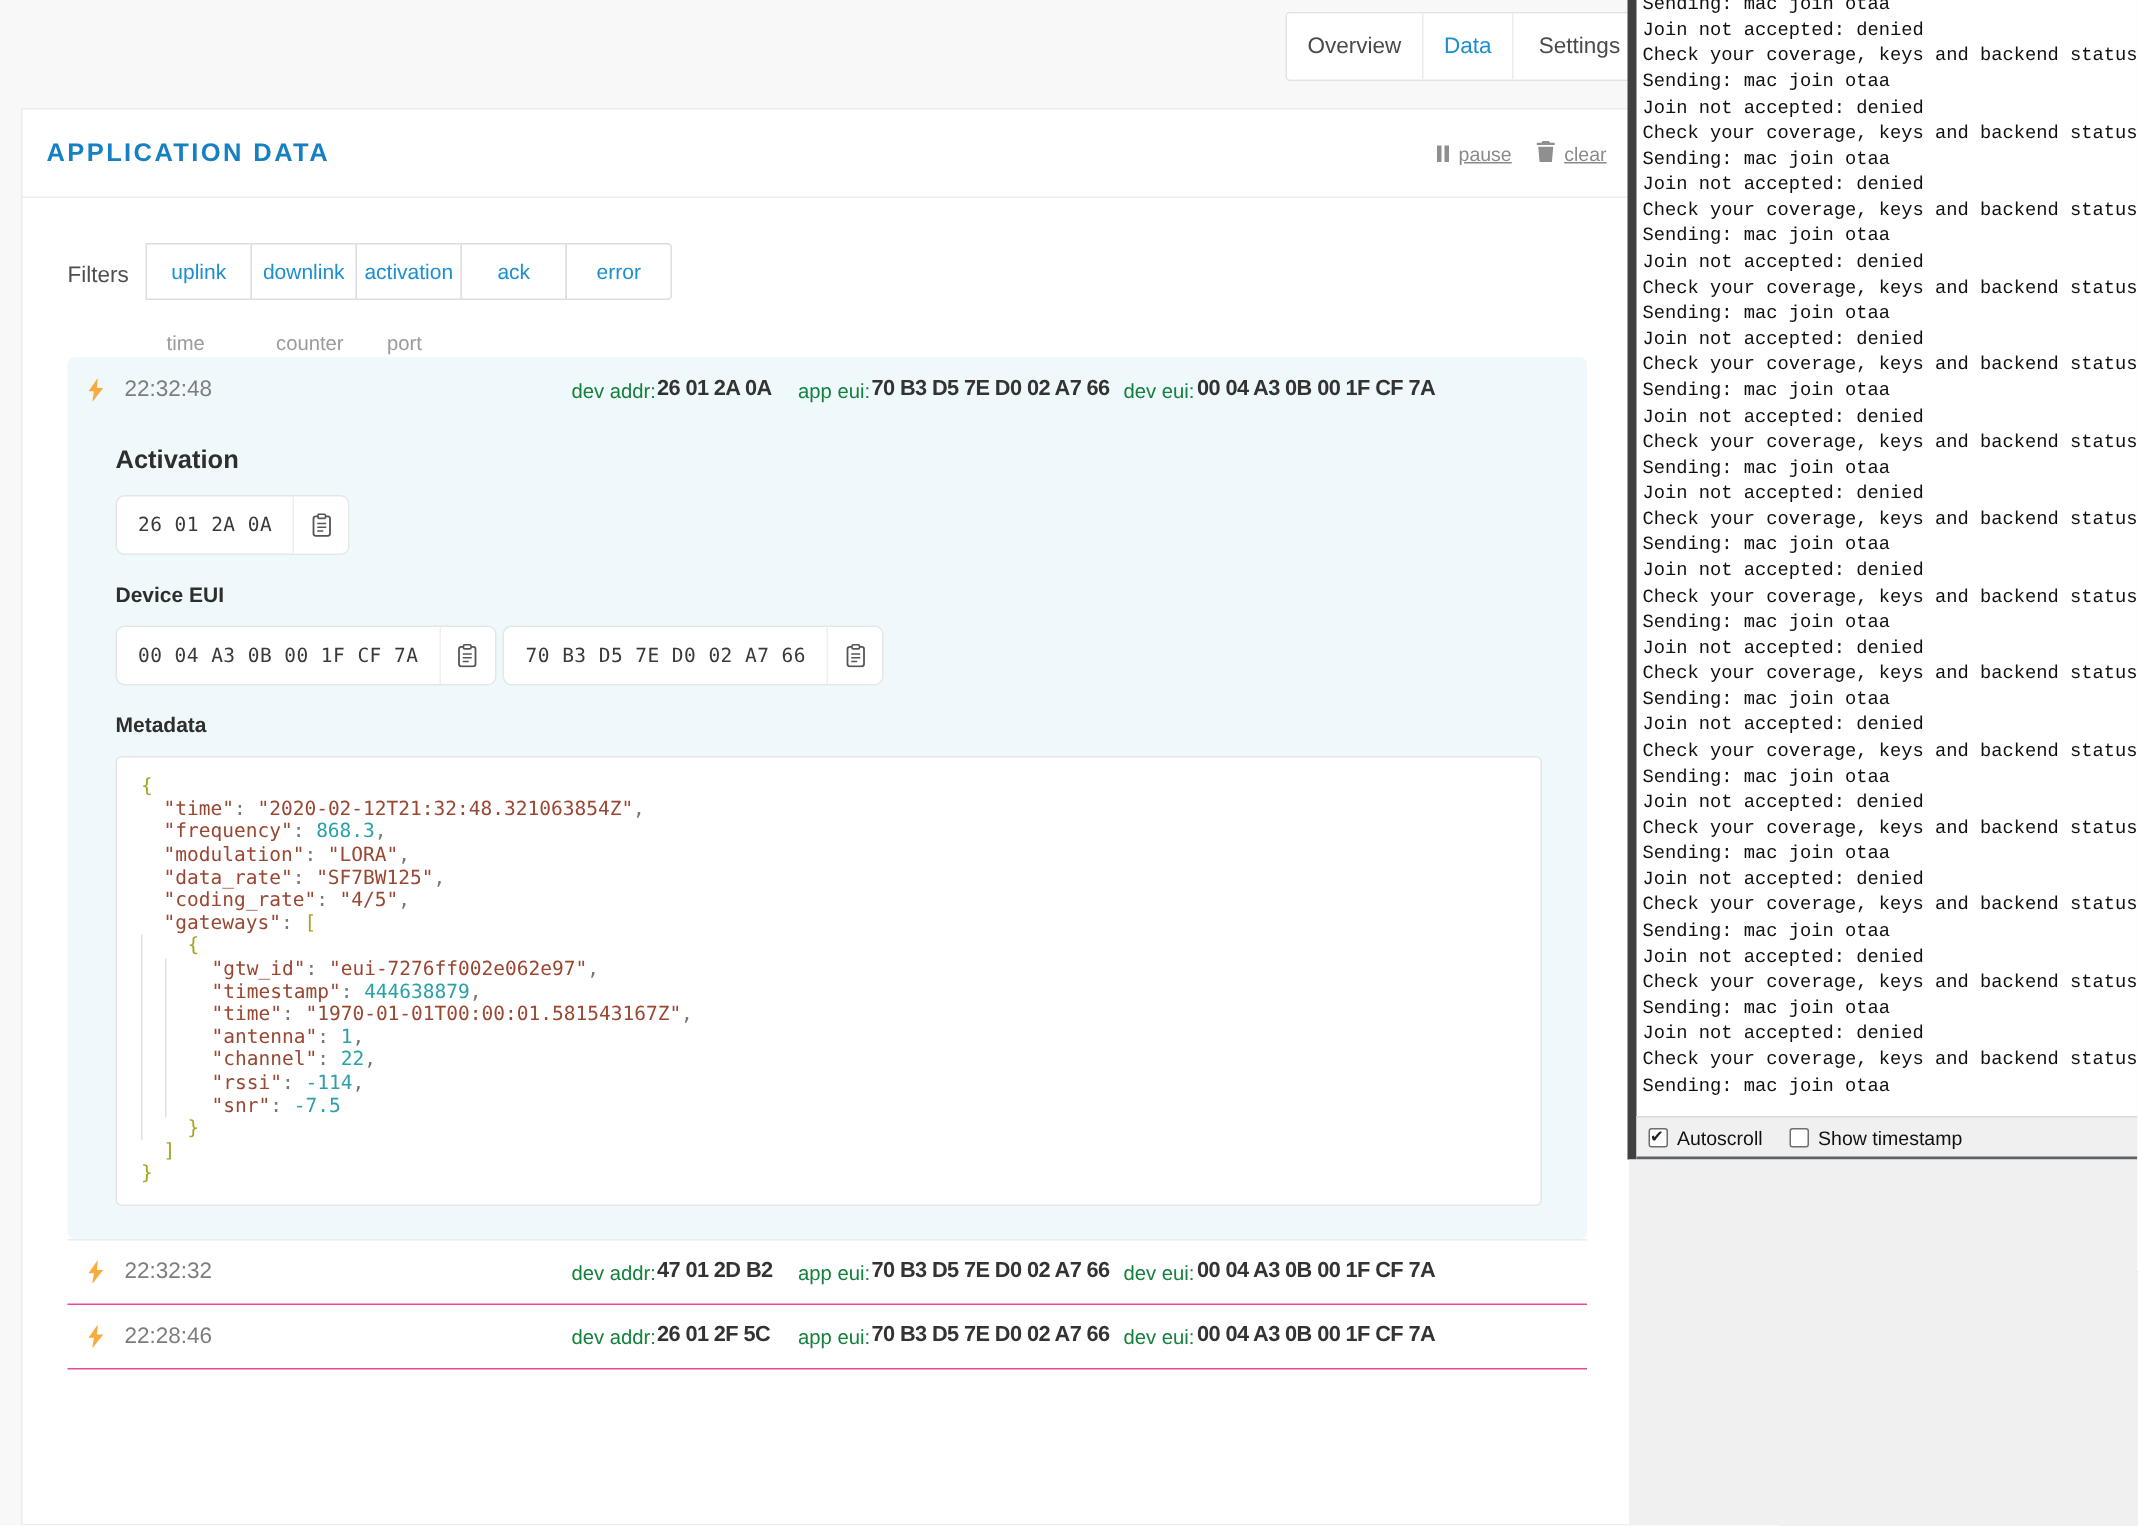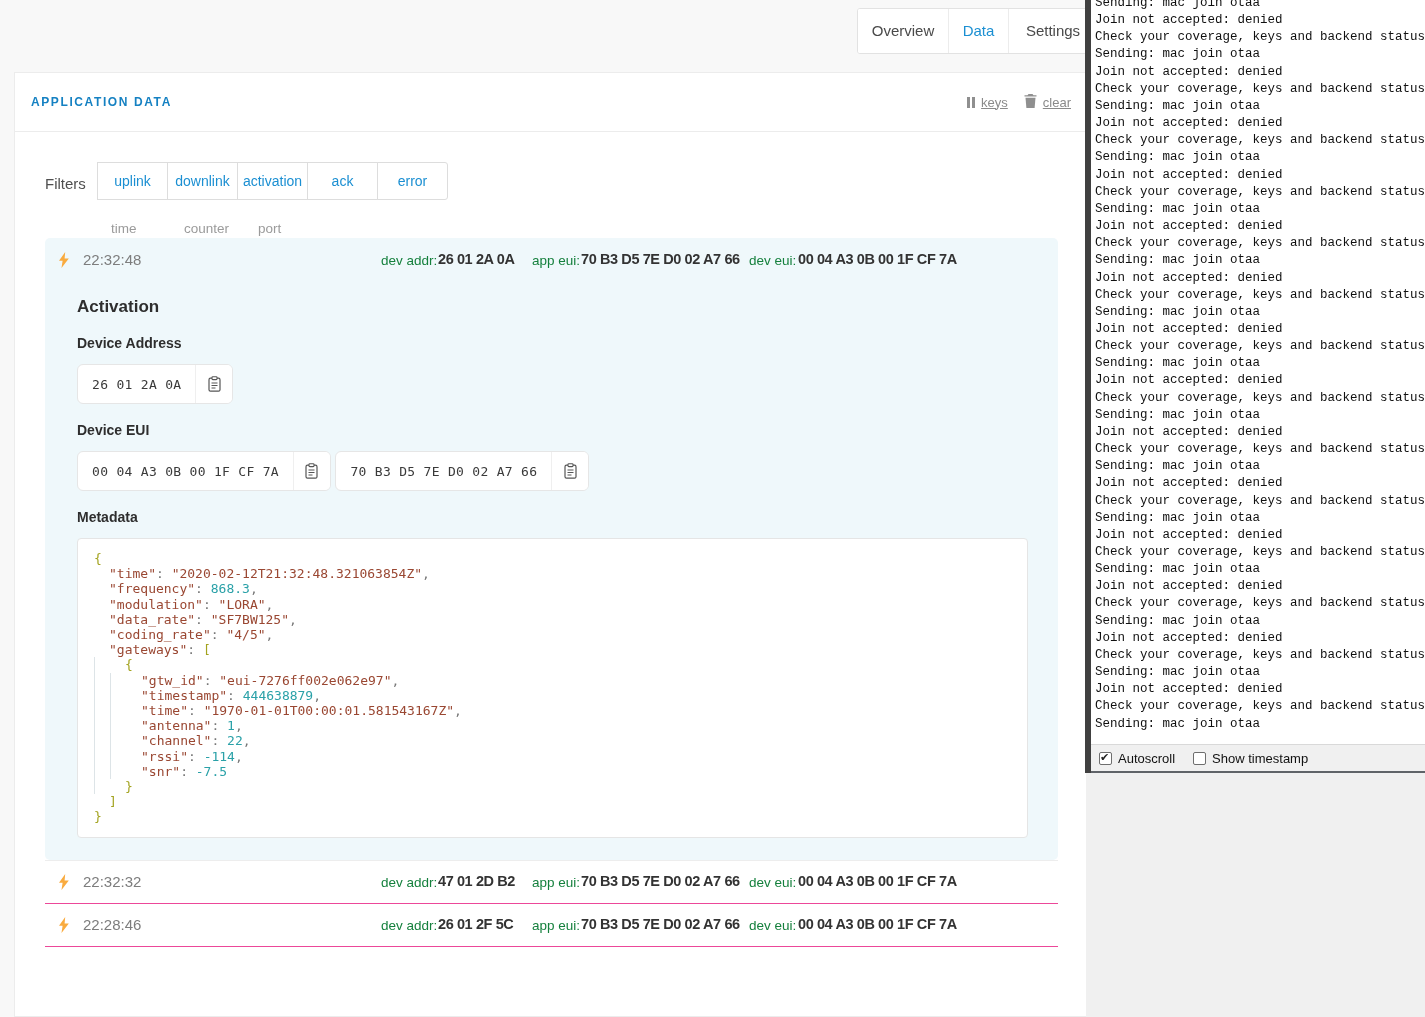--- a/index.html
+++ b/index.html
@@ -12,21 +12,21 @@
   .tab{height:44px;line-height:44px;text-align:center;font-size:15px;color:#4a4a4a;
        background:#fff;cursor:pointer;}
   .tab + .tab{border-left:1px solid #ececec;}
   .tab.t0{width:90px}.tab.t1{width:59px}.tab.t2{width:88px}
   .tab.active{color:#1b8fd2;}
 
   .card{position:absolute;left:14px;top:72px;width:1074px;height:945px;background:#fff;
         border:1px solid #ececec;box-sizing:border-box;}
   .card-header{height:59px;display:flex;align-items:center;padding:0 16px;
                border-bottom:1px solid #ececec;box-sizing:border-box;}
-  .app-title{font-size:12px;font-weight:bold;color:#1581c2;letter-spacing:1.6px;}
+  .app-title{font-size:17px;font-weight:bold;color:#1581c2;letter-spacing:1.6px;}
   .hdr-actions{margin-left:auto;display:flex;align-items:center;gap:16px;}
   .hdr-link{display:flex;align-items:center;gap:6px;color:#8a8a8a;font-size:13px;cursor:pointer;}
   .hdr-link .lbl{text-decoration:underline;}
   .pause-ico{display:flex;gap:2px;}
   .pause-ico i{display:block;width:3px;height:11px;background:#8f8f8f;}
 
   .filters{position:absolute;left:30px;top:89px;display:flex;align-items:flex-end;}
   .filters-label{font-size:15px;color:#4f4f4f;margin-bottom:8px;margin-right:13px;width:40px;}
   .fbtn{width:71px;height:38px;background:#fff;border:1px solid #ddd;color:#1b8fd2;
         font-size:14px;text-align:center;line-height:36px;box-sizing:border-box;
@@ -105,21 +105,21 @@
 
   <div class="card">
     <div class="card-header">
       <span class="app-title">APPLICATION DATA</span>
       <span class="hdr-actions">
         <span class="hdr-link">
           <span class="pause-ico">
               <i></i>
               <i></i>
             </span>
-          <span class="lbl">keys</span>
+          <span class="lbl">pause</span>
         </span>
         <span class="hdr-link">
           <span>
             <svg width="13" height="14" viewBox="0 0 13 14">
                 <path fill="#8f8f8f" d="M1.5 3.8h10l-.9 10.2H2.4L1.5 3.8z"></path>
                 <path fill="#8f8f8f" d="M4.5 0h4l1 1.2h3V2.6H.5V1.2h3L4.5 0z"></path>
               </svg>
           </span>
           <span class="lbl">clear</span>
         </span>
@@ -152,21 +152,20 @@
           <span class="hlabel p-da-l">dev addr:</span>
           <span class="hval p-da-v">26 01 2A 0A</span>
           <span class="hlabel p-ae-l">app eui:</span>
           <span class="hval p-ae-v">70 B3 D5 7E D0 02 A7 66</span>
           <span class="hlabel p-de-l">dev eui:</span>
           <span class="hval p-de-v">00 04 A3 0B 00 1F CF 7A</span>
         </div>
         <div class="panel-body">
           <div class="sec-heading">Activation</div>
 
-          <div class="field-label">Device Address</div>
           <div class="hexbox">
             <span class="hexval">26 01 2A 0A</span>
             <span class="copybtn">
               <svg width="13" height="16" viewBox="0 0 13 16">
                   <rect x="1" y="2.2" width="11" height="13" rx="1.5" fill="none" stroke="#555" stroke-width="1.2"></rect>
                   <rect x="4" y="0.8" width="5" height="2.8" rx="0.8" fill="#fff" stroke="#555" stroke-width="1.1"></rect>
                   <path d="M3.5 7h6M3.5 9.5h6M3.5 12h4" stroke="#555" stroke-width="1" fill="none"></path>
                 </svg>
             </span>
           </div>

